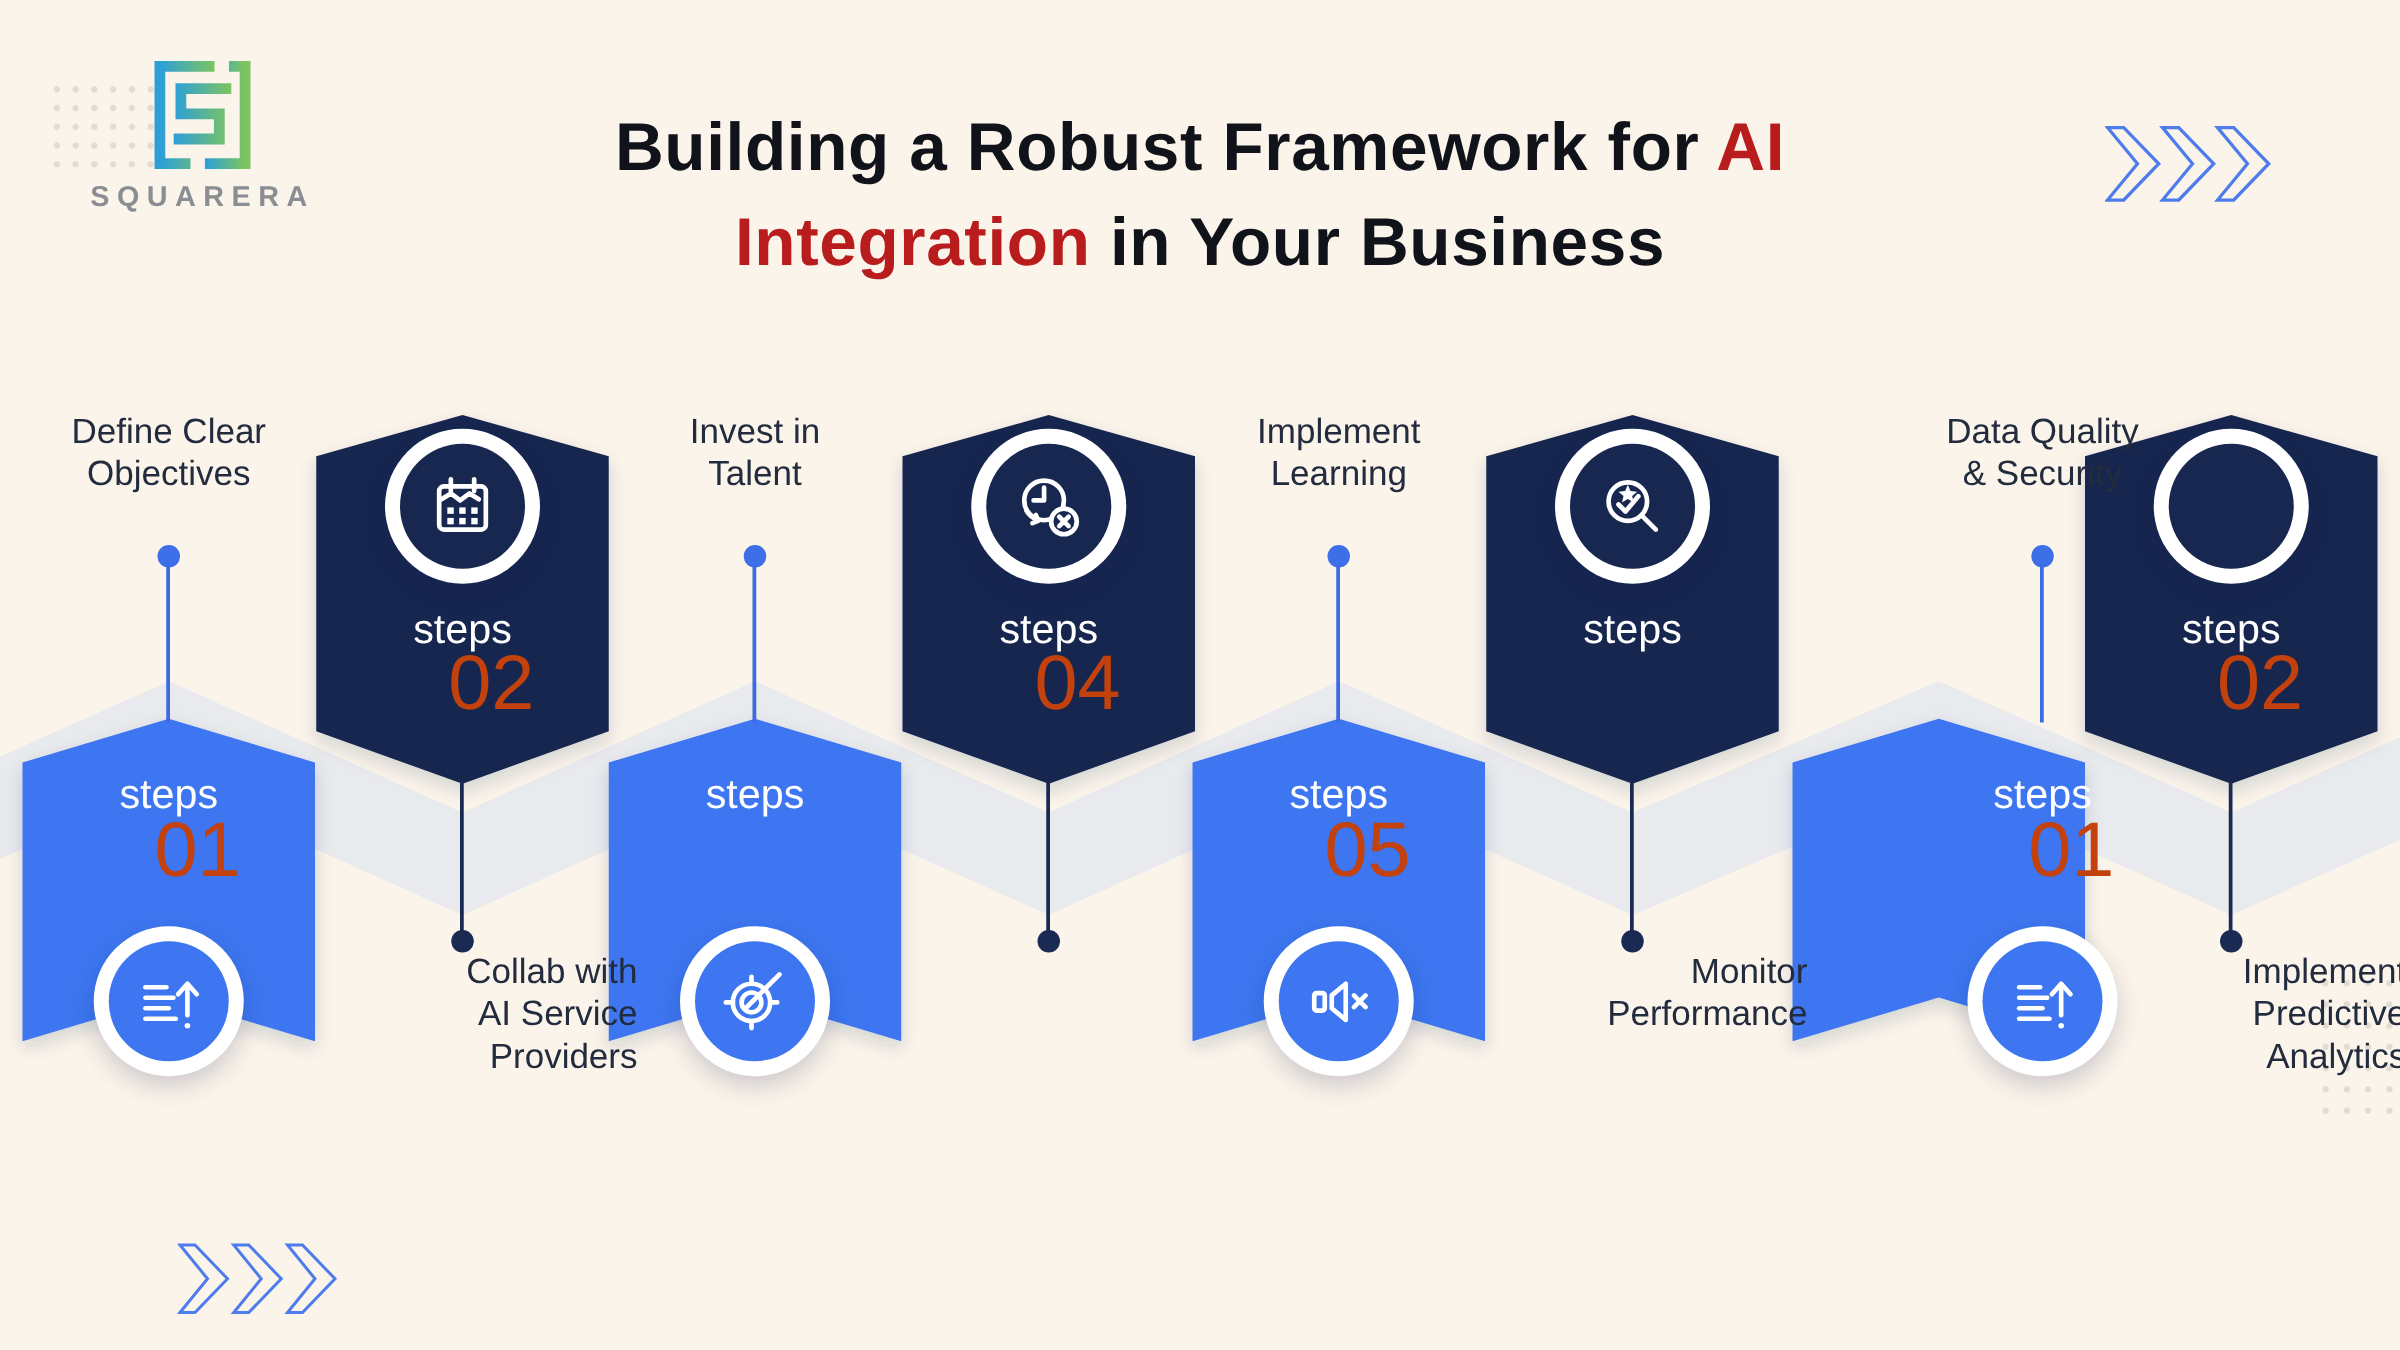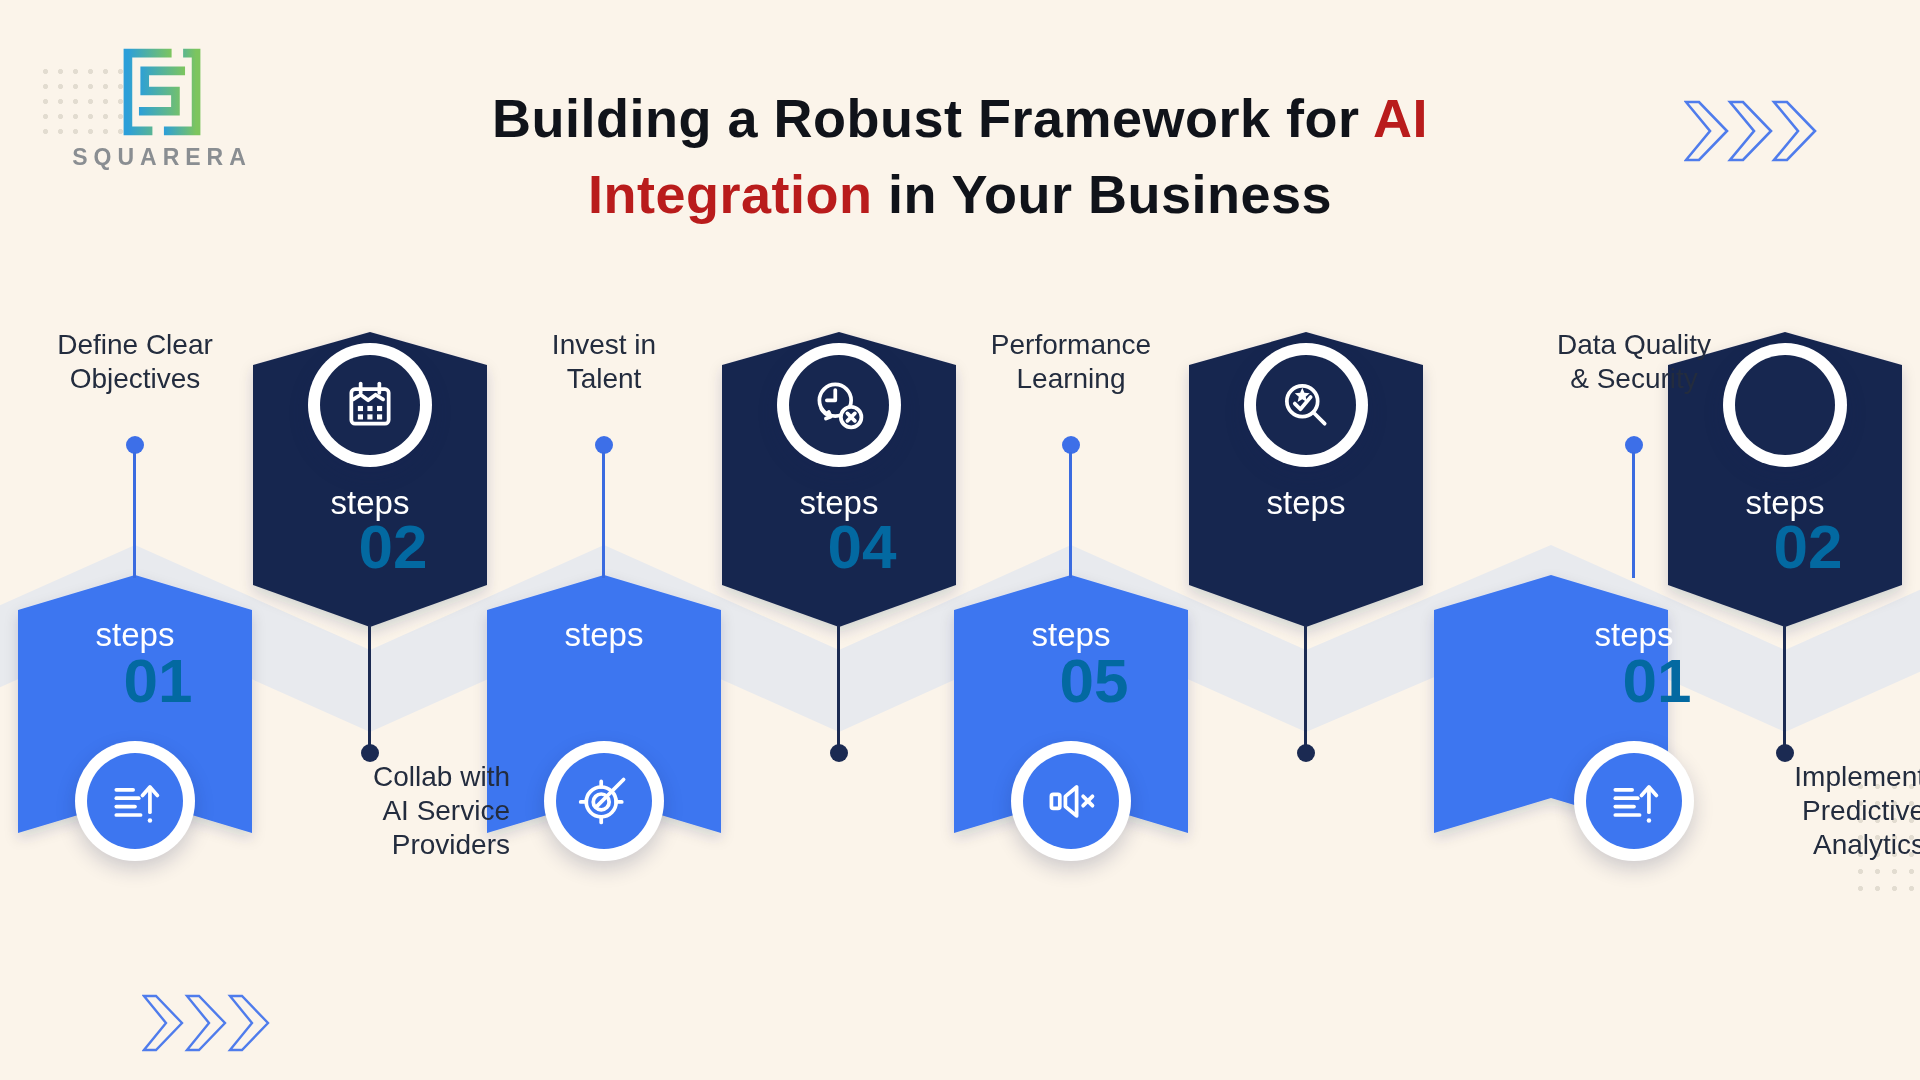--- a/index.html
+++ b/index.html
@@ -40,21 +40,21 @@
   .col-navy .step-label{top:760px;text-align:right;}
 
   .dot{width:18px;height:18px;border-radius:50%;left:108px;}
   .vline{width:3px;left:115px;}
   .col-blue .dot{top:436px;background:#3D6FE8;}
   .col-blue .vline{top:452px;height:126px;background:#3A6BE0;}
   .col-navy .dot{top:744px;background:#1B2A52;}
   .col-navy .vline{top:625px;height:122px;background:#1B2A52;}
 
   .steps-word{left:0;width:234px;text-align:center;color:#fff;font-size:33px;line-height:30px;}
-  .step-number{left:0;width:280px;text-align:center;color:#0369a1;font-size:62px;line-height:62px;font-weight:700;}
+  .step-number{left:0;width:280px;text-align:center;color:#c2410c;font-size:62px;line-height:62px;font-weight:400;}
   .col-blue .steps-word{top:620px;}
   .col-blue .step-number{top:650px;}
   .col-navy .steps-word{top:488px;}
   .col-navy .step-number{top:516px;}
 
   .icon-circle{border-radius:50%;background:#fff;box-shadow:0 8px 20px rgba(23,37,84,.20);
     display:flex;align-items:center;justify-content:center;}
   .col-blue .icon-circle{left:57px;top:741px;width:120px;height:120px;}
   .col-navy .icon-circle{left:55px;top:343px;width:124px;height:124px;}
   .icon-inner{border-radius:50%;display:flex;align-items:center;justify-content:center;}
@@ -215,21 +215,21 @@
         </svg>
       </div>
     </div>
     <div class="steps-word">steps</div>
     <div class="step-number">04</div>
     <div class="vline"></div>
     <div class="dot"></div>
   </div>
 
   <div class="col col-blue" style="left:954px">
-    <div class="step-label">Performance
+    <div class="step-label">Implement
 Learning</div>
     <div class="dot"></div>
     <div class="vline"></div>
     <div class="steps-word">steps</div>
     <div class="step-number">05</div>
     <div class="icon-circle">
       <div class="icon-inner">
         <svg width="56" height="56" viewBox="0 0 60 60" fill="none" stroke="#fff" stroke-width="4" stroke-linecap="round" stroke-linejoin="round">
           <rect x="9" y="23" width="9" height="15" rx="2"></rect>
           <path d="M24 25 L36 15 V46 L24 36 Z"></path>
@@ -247,20 +247,22 @@
           <circle cx="26" cy="26" r="16.5"></circle>
           <path d="M38 38 L50 50"></path>
           <polygon fill="#fff" stroke="none" points="26,11.5 28.3,17 34,17.5 29.7,21.2 31,26.8 26,23.8 21,26.8 22.3,21.2 18,17.5 23.7,17"></polygon>
           <path d="M18 28.5 L24 34.5 L35 21.5"></path>
         </svg>
       </div>
     </div>
     <div class="steps-word">steps</div>
     <div class="vline"></div>
     <div class="dot"></div>
+    <div class="step-label">Monitor
+Performance</div>
   </div>
 
   <div class="col col-blue" style="left:1517px">
     <div class="step-label">Data Quality
 &amp; Security</div>
     <div class="dot"></div>
     <div class="vline"></div>
     <div class="steps-word">steps</div>
     <div class="step-number">01</div>
     <div class="icon-circle">

